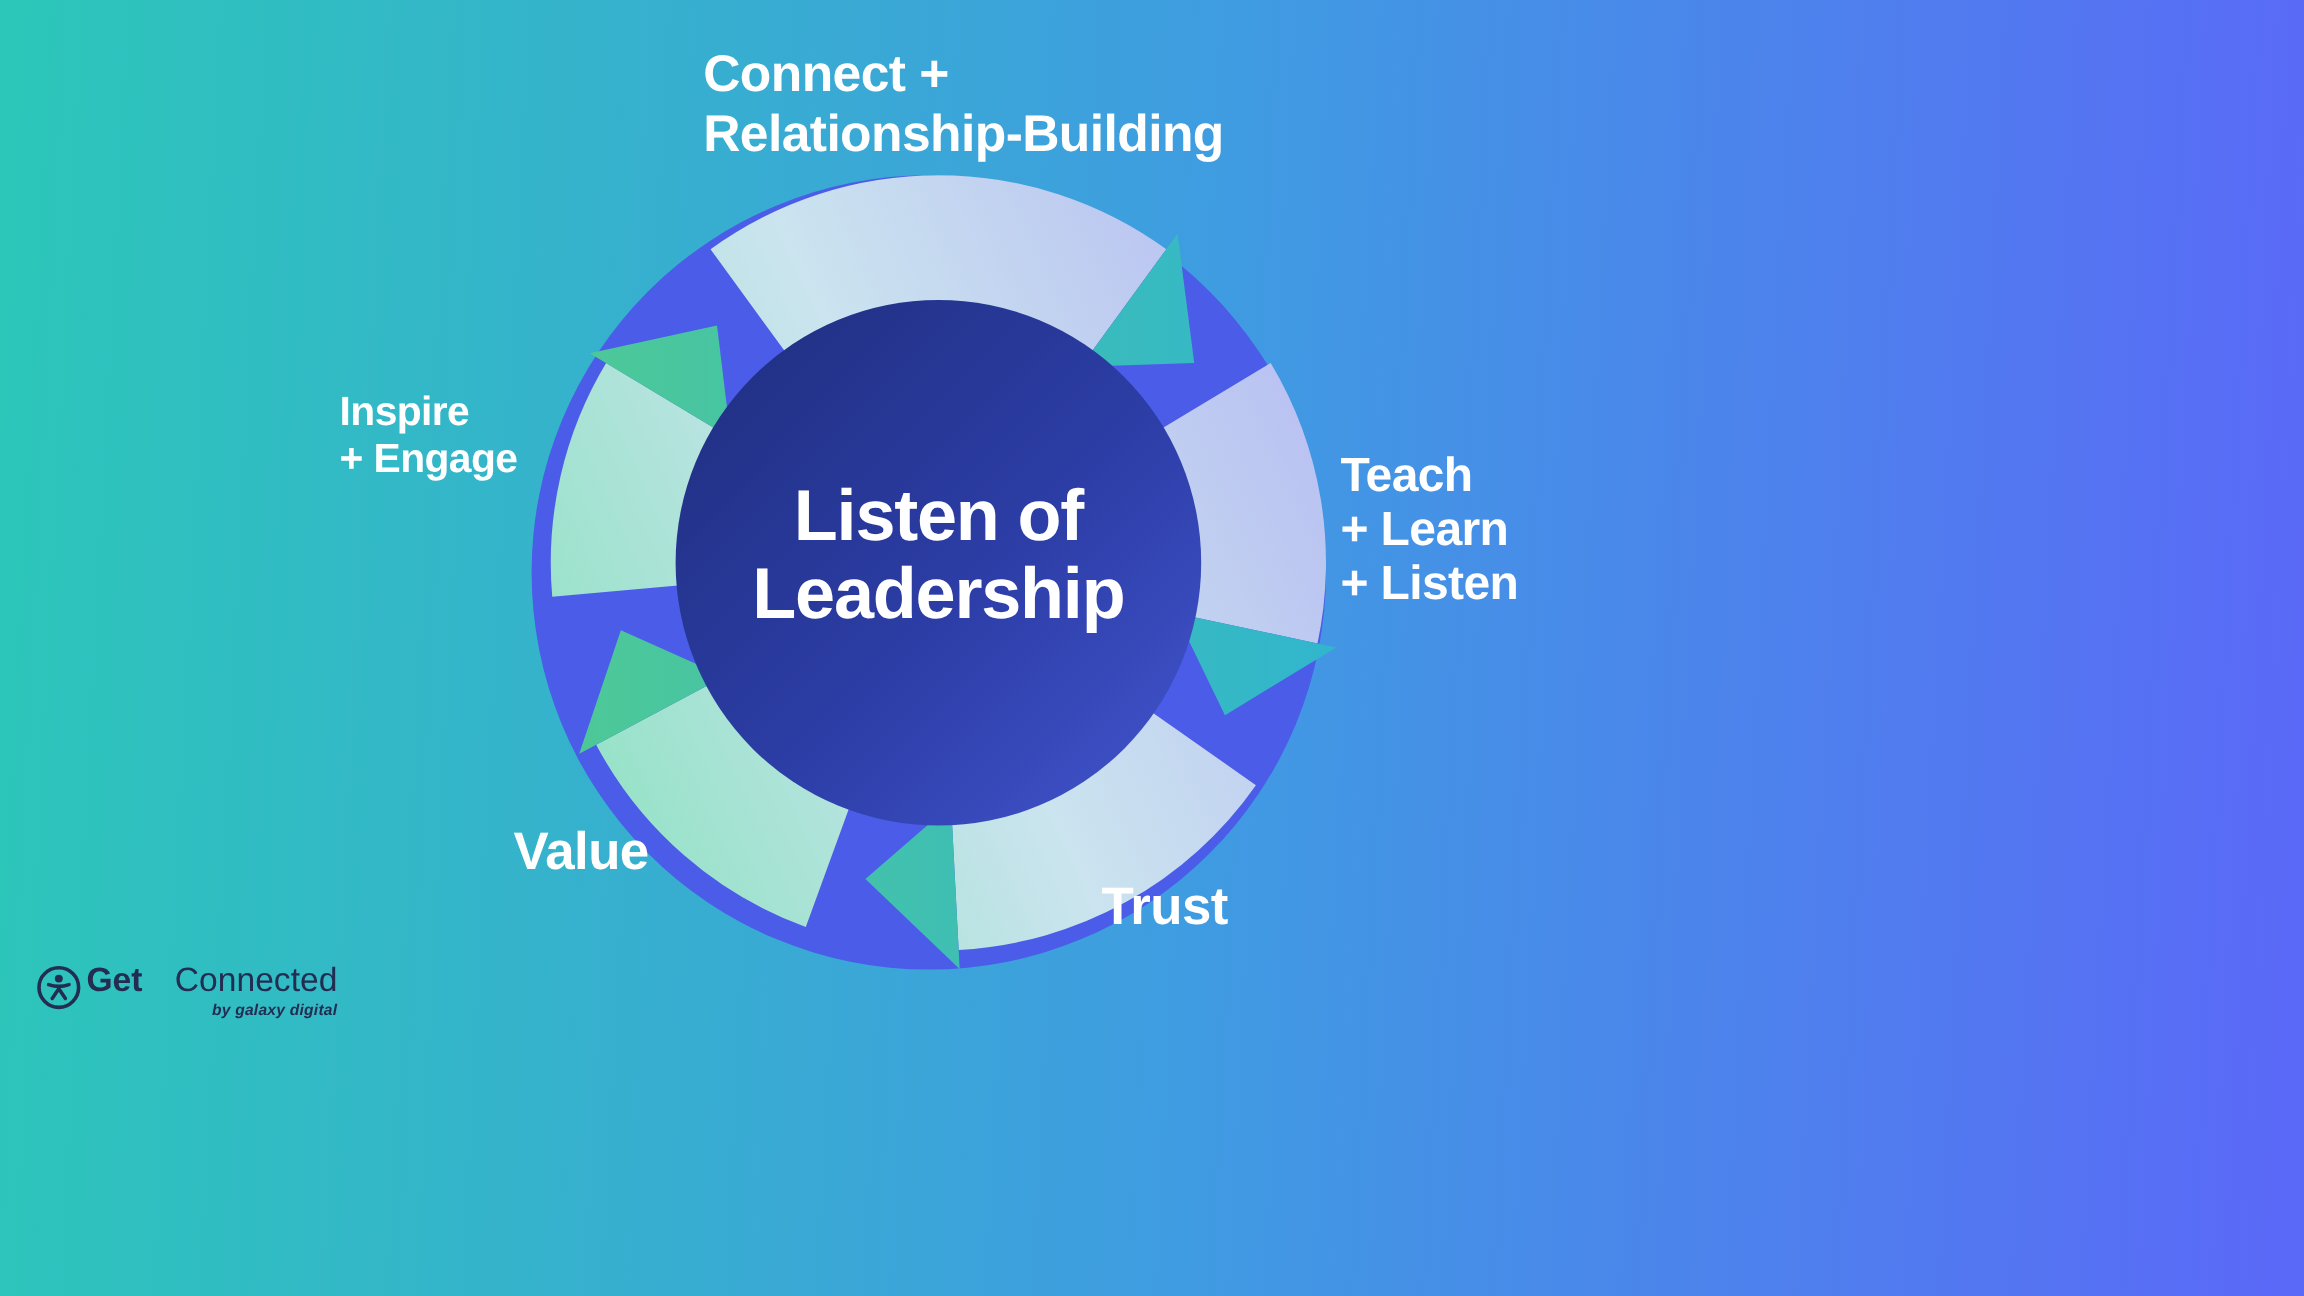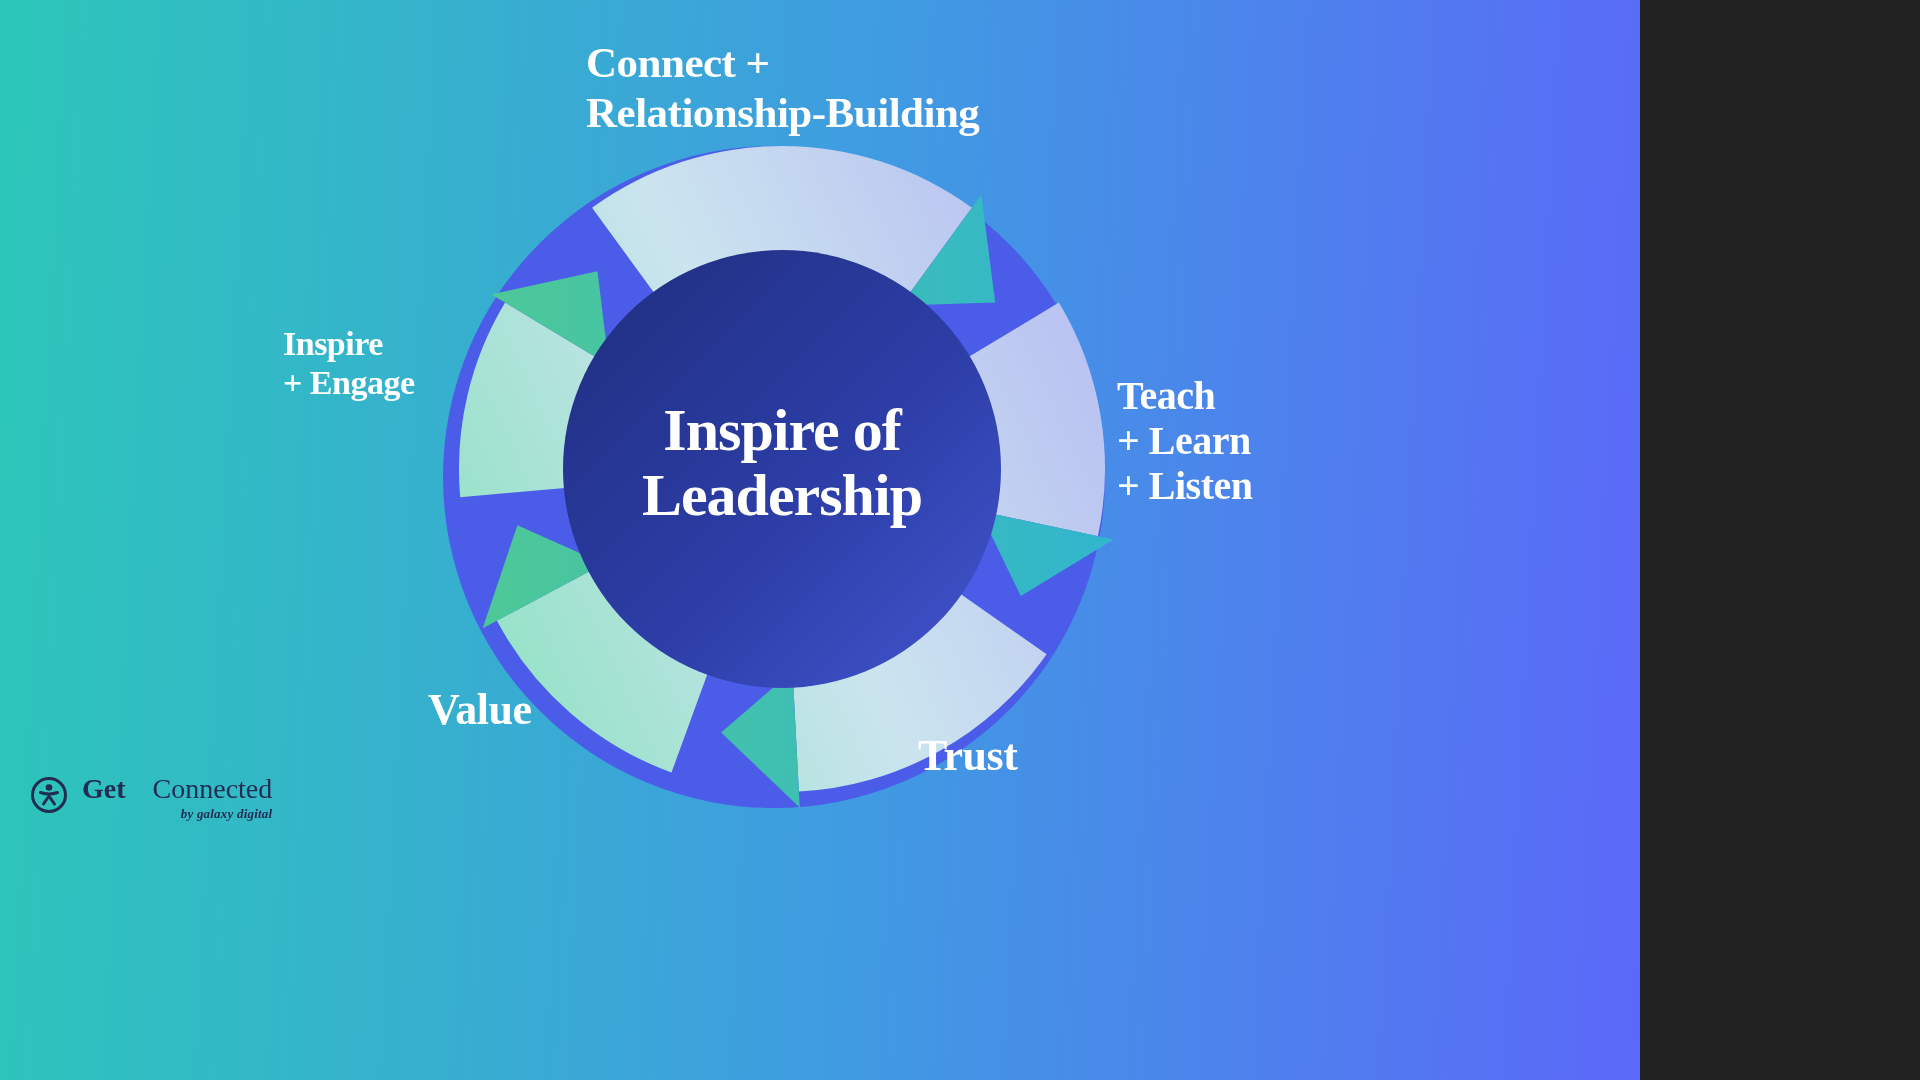--- a/index.html
+++ b/index.html
@@ -1,21 +1,21 @@
 <!DOCTYPE html>
 <html><head>
 <meta charset="utf-8">
 <style>
   html,body{margin:0;padding:0;background:#222;}
   .canvas{
     position:relative;
-    width:1640px;height:1080px;
+    width:1920px;height:1080px;
     overflow:hidden;
     background:linear-gradient(93deg,#2cc7b9 0%,#3f9ce1 52%,#5b68f8 100%);
-    font-family:Liberation Serif, serif;
+    font-family:Liberation Sans, sans-serif;
   }
   svg.diagram{position:absolute;left:0;top:0;}
   .stage-label{
     position:absolute;
     color:#ffffff;
     font-weight:800;
     line-height:1.16;
     letter-spacing:-0.5px;
     white-space:nowrap;
   }
@@ -31,24 +31,24 @@
     text-align:center;
     color:#ffffff;
     font-weight:800;
     font-size:60px;
     line-height:1.08;
     letter-spacing:-1px;
   }
   .center-title span{display:block;}
   .logo{
     position:absolute;
-    left:28px;top:774px;
+    left:28px;top:802px;
     display:flex;
     align-items:flex-start;
-    gap:12px;
+    gap:2px;
     color:#232d52;
   }
   .logo-text{display:flex;flex-direction:column;}
   .logo-brand{display:flex;align-items:baseline;gap:5px;font-size:28px;line-height:1.1;}
   .logo-brand .bold{font-weight:800;}
   .logo-brand .light{font-weight:400;margin-left:22px;}
   .logo-tagline{
     align-self:flex-end;
     font-size:13px;
     font-style:italic;
@@ -116,21 +116,21 @@
   <div class="stage-label label-value">
     <span>Value</span>
   </div>
 
   <div class="stage-label label-inspire">
     <span>Inspire</span>
     <span>+ Engage</span>
   </div>
 
   <div class="center-title">
-    <span>Inspire of</span>
+    <span>Listen of</span>
     <span>Leadership</span>
   </div>
 
   <div class="logo">
     <svg width="42" height="42" viewBox="-21 -21 42 42">
       <circle r="16.5" fill="none" stroke="#232d52" stroke-width="3"></circle>
       <circle cy="-7.5" r="3.3" fill="#232d52"></circle>
       <path d="M -8.5 -2.5 Q 0 0.5 8.5 -2.5" fill="none" stroke="#232d52" stroke-width="3" stroke-linecap="round"></path>
       <path d="M -5.5 9 L 0 1 L 5.5 9" fill="none" stroke="#232d52" stroke-width="3" stroke-linecap="round" stroke-linejoin="round"></path>
     </svg>

